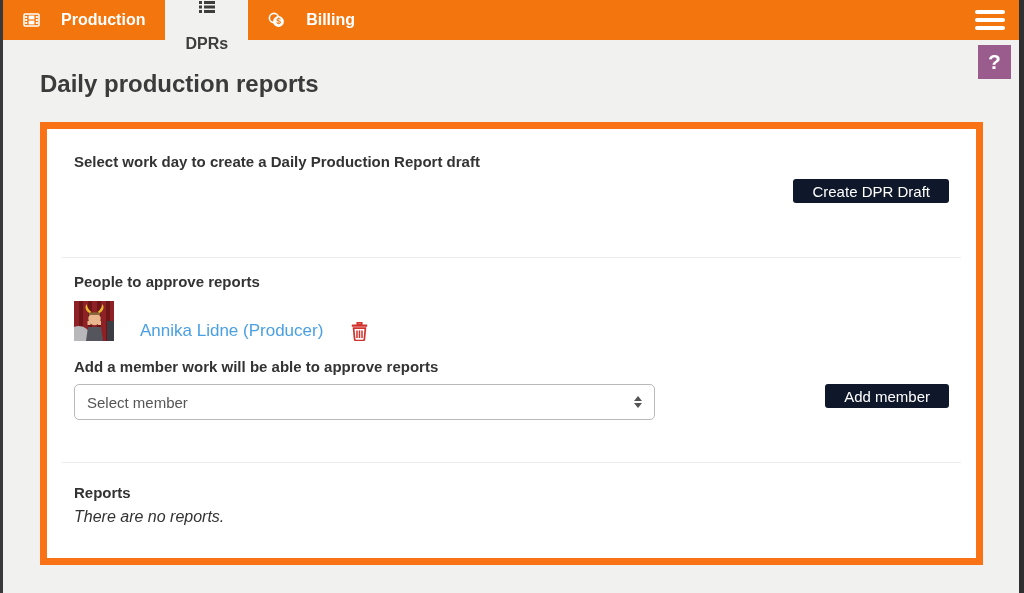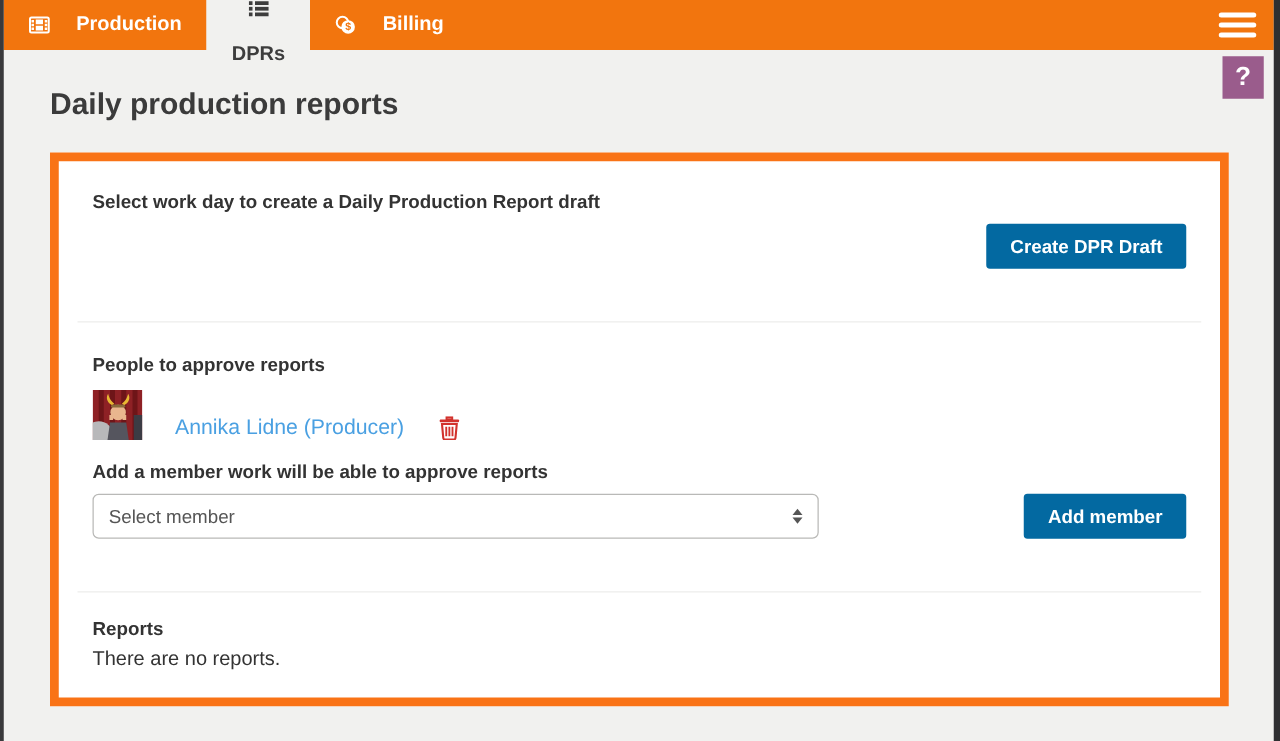--- a/index.html
+++ b/index.html
@@ -63,38 +63,38 @@
     padding: 0 12px; font-size: 15px; color: #555555; cursor: pointer;
   }
   .selectbox.focused { border-color: #74b3e8; box-shadow: 0 0 3px rgba(102,175,233,.5); }
   .selectbox .sel-text { flex: 1; }
   .stepper { display: inline-flex; flex-direction: column; align-items: center; gap: 2px; }
   .stepper i { display: block; width: 0; height: 0; border-left: 4px solid transparent; border-right: 4px solid transparent; }
   .stepper i.up   { border-bottom: 5px solid #555; }
   .stepper i.down { border-top: 5px solid #555; }
 
   .btn {
-    position: absolute; right: 0; top: 0; height: 36px;
-    background: #0369a1; color: #ffffff; border: none; border-radius: 3px;
+    position: absolute; right: 0; top: 0; height: 24px;
+    background: #0f172a; color: #ffffff; border: none; border-radius: 3px;
     font-family: "Liberation Sans", sans-serif;
-    font-size: 15px; font-weight: 700; padding: 0 19px; cursor: pointer;
+    font-size: 15px; font-weight: 400; padding: 0 19px; cursor: pointer;
   }
 
   hr.divider { border: none; border-top: 1px solid #ededeb; margin: 42px -12px 0 -12px; }
 
   .section-heading { font-size: 15px; font-weight: 700; color: #333333; }
-  .s2 { margin-top: 26px; }
+  .s2 { margin-top: 15px; }
   .member-row { display: flex; align-items: flex-end; gap: 26px; margin-top: 11px; height: 40px; }
   .avatar { width: 40px; height: 40px; flex: 0 0 40px; overflow: hidden; }
   .member-link { color: #4AA0E2; font-size: 17px; text-decoration: none; cursor: pointer; }
   .trash { display: inline-flex; margin-left: 2px; cursor: pointer; }
   .add-label { margin-top: 17px; }
 
   .s3 { margin-top: 21px; }
-  .empty-text { font-size: 16px; color: #333333; margin-top: 7px; }
+  .empty-text { font-size: 16px; font-style: italic; color: #333333; margin-top: 7px; }
 </style>
 </head>
 <body>
 
 <div class="edge-left"></div>
 <div class="edge-right"></div>
 
 <div class="topbar">
   <div class="tab">
     <span class="ticon">

